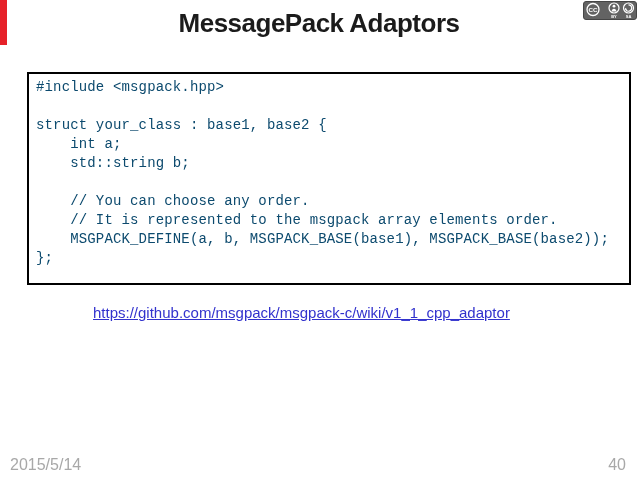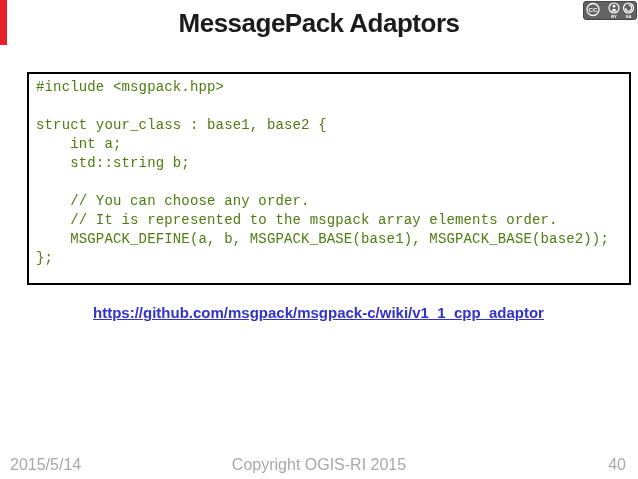--- a/index.html
+++ b/index.html
@@ -52,31 +52,31 @@
     background: #ffffff;
     box-sizing: content-box;
   }
   .code-box pre {
     margin: 0;
     padding: 4px 0 0 7px;
     font-family: "Liberation Mono", "DejaVu Sans Mono", monospace;
     font-size: 14px;
     line-height: 19px;
     letter-spacing: 0.15px;
-    color: #4d7c0f;
+    color: #0c4a6e;
     white-space: pre;
   }
   .wiki-link {
     position: absolute;
     left: 93px;
     top: 304px;
     font-size: 15px;
     color: #3232cd;
     text-decoration: underline;
-    font-weight: 700;
+    font-weight: 400;
   }
   .footer-item {
     position: absolute;
     top: 456px;
     font-size: 16px;
     color: #a8a8a8;
   }
   .footer-date   { left: 10px; }
   .footer-center { left: 0; width: 638px; text-align: center; }
   .footer-page   { right: 12px; }
@@ -119,16 +119,15 @@
 
     // You can choose any order.
     // It is represented to the msgpack array elements order.
     MSGPACK_DEFINE(a, b, MSGPACK_BASE(base1), MSGPACK_BASE(base2));
 };</pre>
   </div>
 
   <a class="wiki-link" href="#">https://github.com/msgpack/msgpack-c/wiki/v1_1_cpp_adaptor</a>
 
   <div class="footer-item footer-date">2015/5/14</div>
-  <div class="footer-item footer-center">Copyright OGIS-RI 2015</div>
   <div class="footer-item footer-page">40</div>
 
 </div>
 
 </body></html>

